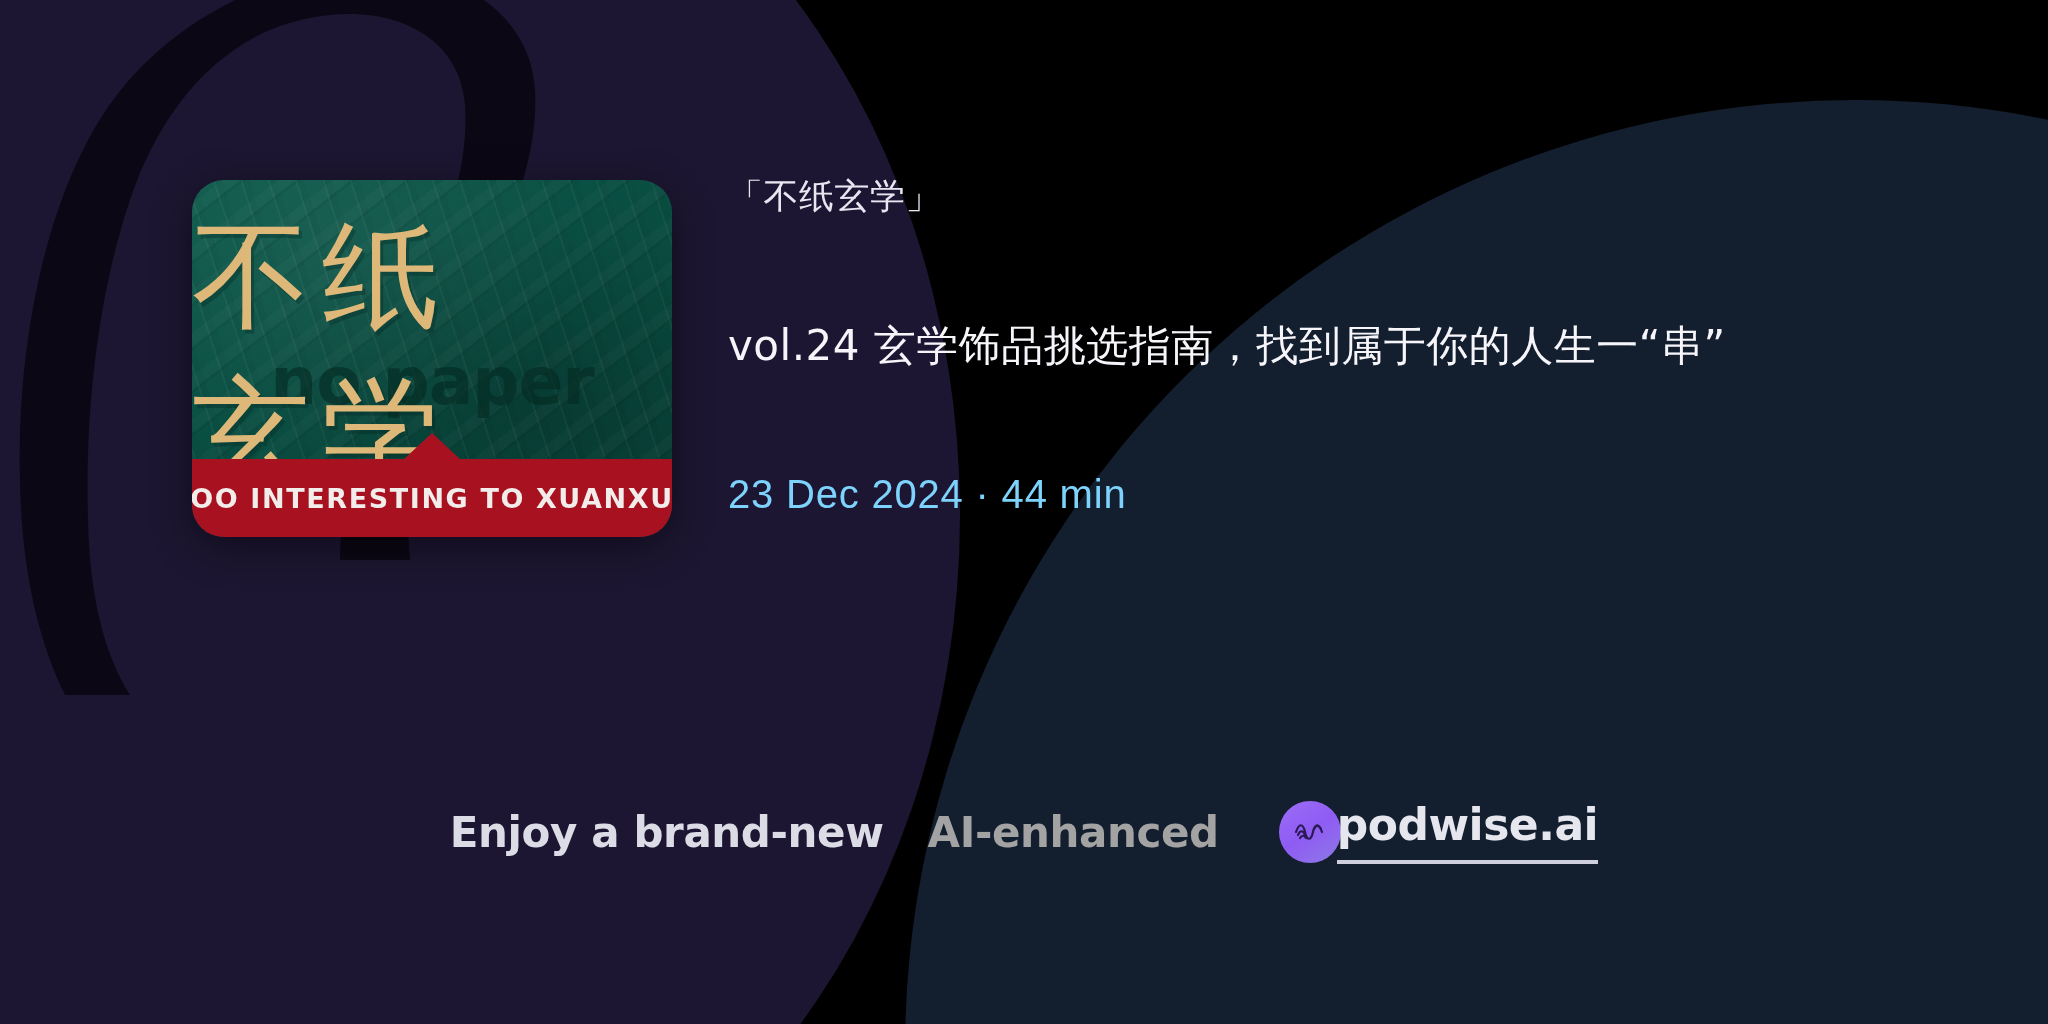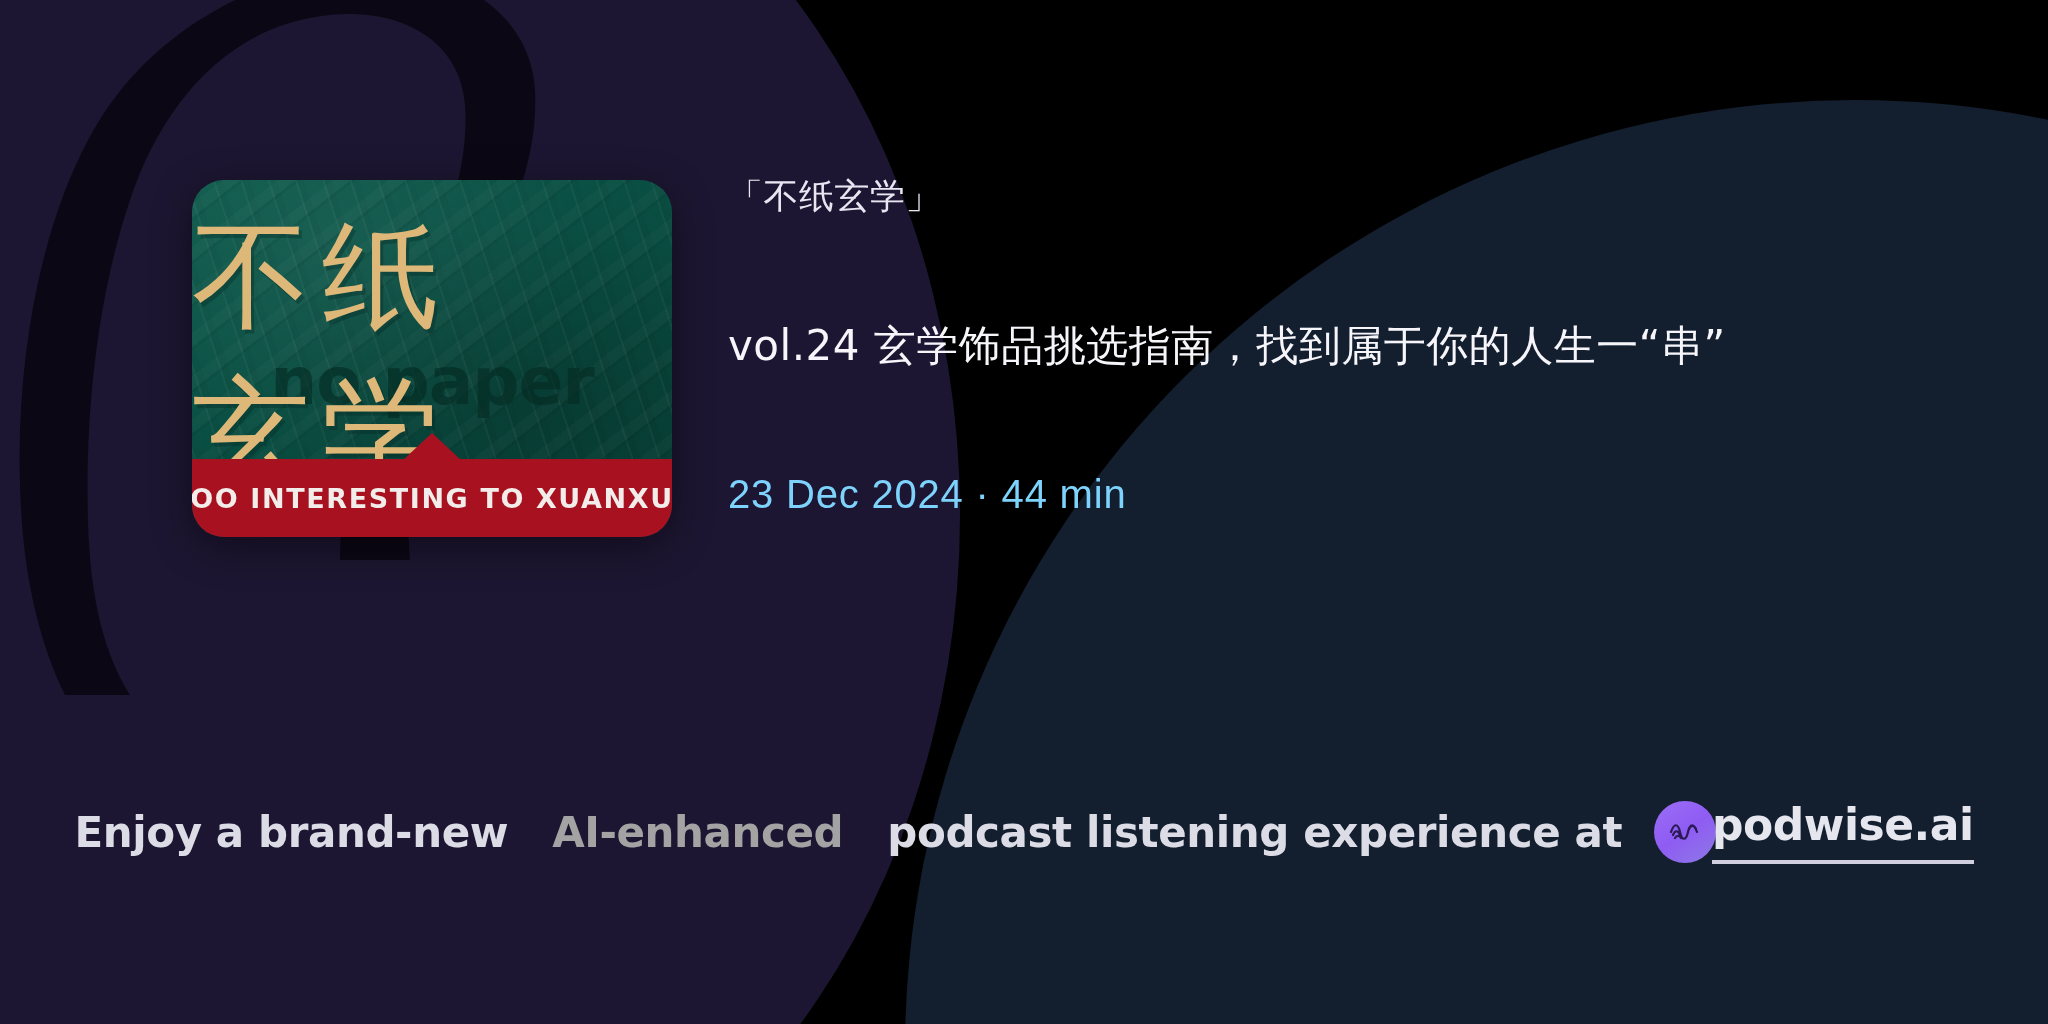--- a/index.html
+++ b/index.html
@@ -280,21 +280,20 @@
       <div class="show-name">「不纸玄学」</div>
       <div class="episode-title">vol.24 玄学饰品挑选指南，找到属于你的人生一“串”</div>
       <div class="meta-line">23 Dec 2024 · 44 min</div>
     </div>
 
     <div class="footer">
       <span class="t-plain">Enjoy a brand-new</span>
       <span class="sp"></span>
       <span class="t-accent">AI-enhanced</span>
       <span class="sp"></span>
-      <span class="t-plain">podcast listening experience at</span>
       <span class="brand">
         <span class="brand-logo">
           <svg width="44" height="44" viewBox="0 0 44 44">
             <g fill="none" stroke="#2a1a55" stroke-width="2.2" stroke-linecap="round">
               <path d="M8 22 C 11 13, 15 13, 17 22 C 19 31, 23 31, 25 22 C 27 13, 31 13, 34 22"></path>
               <path d="M10 25 C 12 20, 15 20, 17 25"></path>
               <path d="M26 19 C 28 15, 31 15, 33 19"></path>
               <path d="M12 28 C 14 25, 16 25, 18 28"></path>
             </g>
           </svg>

